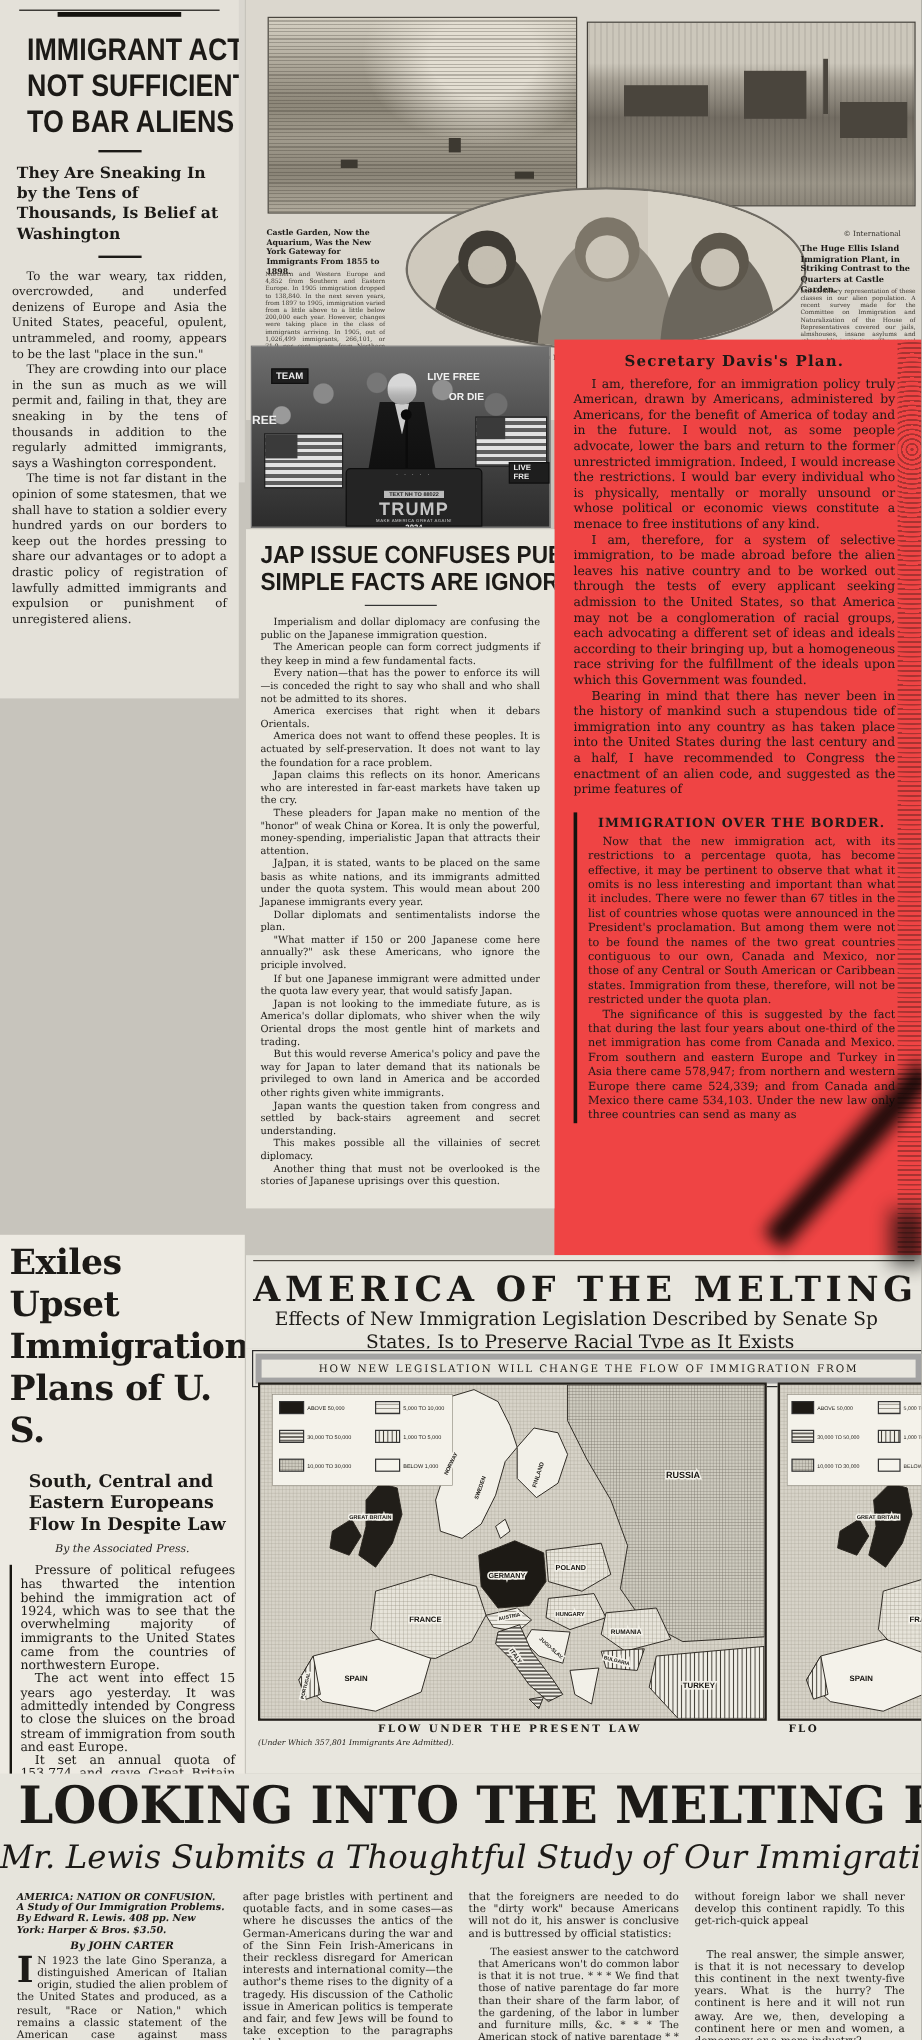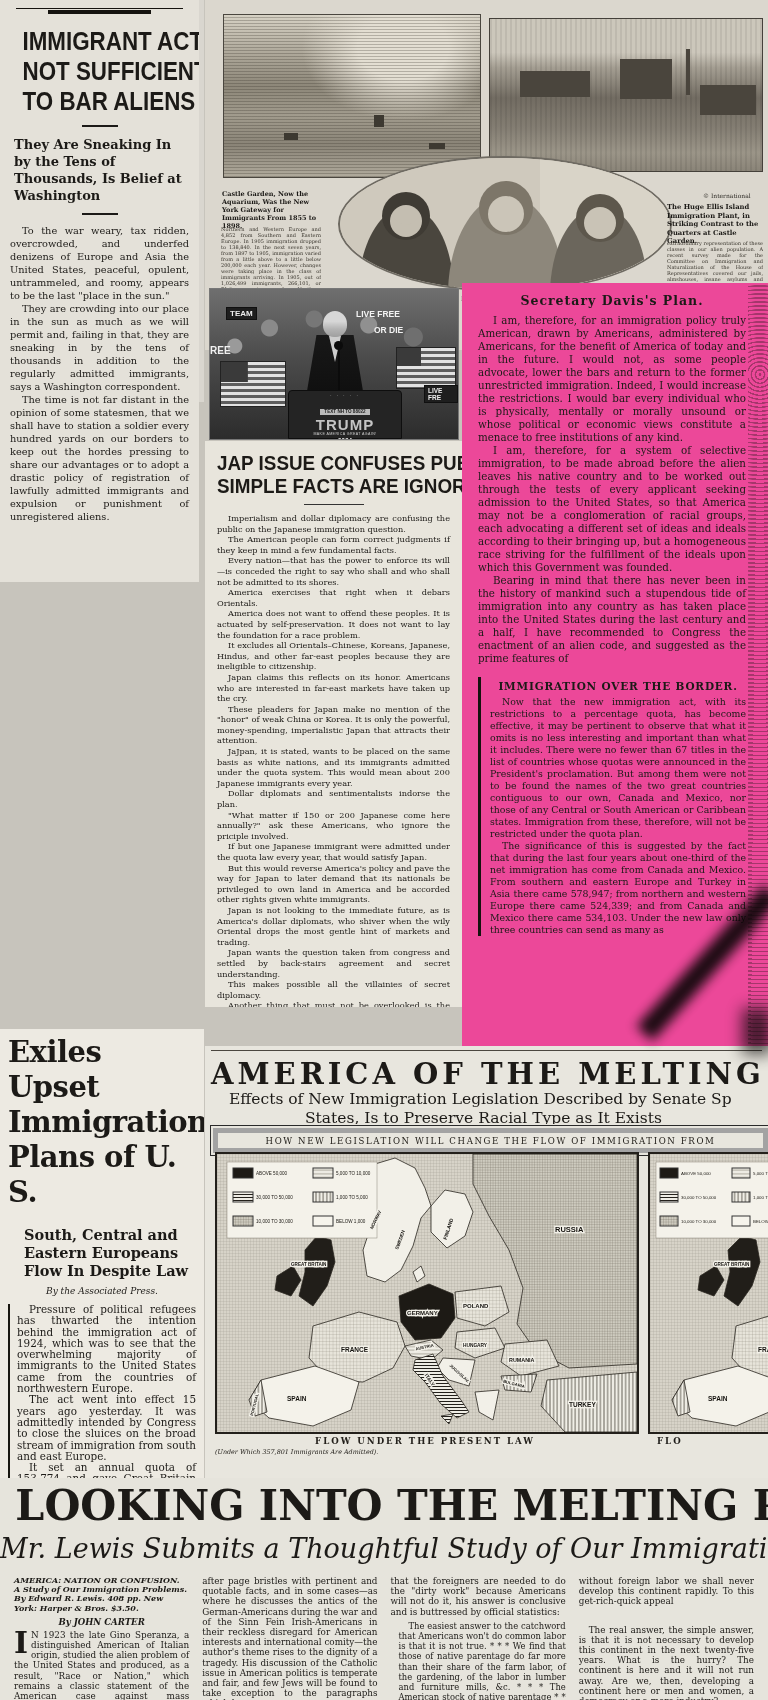--- a/index.html
+++ b/index.html
@@ -63,21 +63,21 @@
     border:1px solid #0c0e12;border-radius:4px 4px 0 0;text-align:center;}
   .podium-dots{font-size:4px;color:#cfd3d8;letter-spacing:2px;line-height:5px;margin-top:2px;}
   .podium-text{display:inline-block;background:#b9babd;color:#1c1d20;font-family:"Liberation Sans",sans-serif;
     font-size:4.6px;font-weight:bold;line-height:6px;padding:0 4px;margin-top:1px;}
   .podium-name{color:#7dd3fc;font-family:"Liberation Sans",sans-serif;font-weight:bold;font-size:15px;
     line-height:15px;letter-spacing:1px;}
   .podium-tag{color:#cfcfcf;font-family:"Liberation Sans",sans-serif;font-size:3.6px;line-height:5px;letter-spacing:.4px;}
   .podium-year{color:#ececec;font-family:"Liberation Sans",sans-serif;font-weight:bold;font-size:6.5px;line-height:8px;}
 
   
-  #clip-davis{left:462px;top:283px;width:306px;height:763px;background:#ec4899;padding:10px 22px 4px 16px;}
+  #clip-davis{left:462px;top:283px;width:306px;height:763px;background:#ef4444;padding:10px 22px 4px 16px;}
   .davis-title{font-size:12.5px;font-weight:bold;text-align:center;letter-spacing:1px;margin:0 0 6px;}
   #clip-davis .davis-body p{font-size:10.3px;line-height:13px;text-align:justify;text-indent:15px;margin:0;}
   .grime{position:absolute;right:0;top:0;width:20px;height:100%;opacity:.55;filter:blur(.4px);
     background:repeating-radial-gradient(circle at 60% 12%, rgba(22,19,15,.6) 0 1.2px, transparent 1.6px 4px);}
   .over-border{margin-top:12px;border-left:3px solid #15130f;padding:3px 0 0 9px;}
   .ob-title{font-size:10.5px;font-weight:bold;text-align:center;letter-spacing:.8px;margin:0 0 4px;}
   .over-border p{font-size:9.4px;line-height:12px;text-align:justify;text-indent:12px;margin:0;}
 
   
   #clip-immigrant{left:0;top:446;width:199px;height:582px;background:#e4e1d9;padding:8px 10px;}
@@ -265,29 +265,28 @@
   <article id="clip-jap" class="clip">
     <div class="jap-line">JAP ISSUE CONFUSES PUBLIC;</div>
     <div class="jap-line">SIMPLE FACTS ARE IGNORED</div>
     <div class="jap-rule"></div>
     <div class="art-body">
       <p>Imperialism and dollar diplomacy are confusing the public on the Japanese immigration question.</p>
       <p>The American people can form correct judgments if they keep in mind a few fundamental facts.</p>
       <p>Every nation—that has the power to enforce its will—is conceded the right to say who shall and who shall not be admitted to its shores.</p>
       <p>America exercises that right when it debars Orientals.</p>
       <p>America does not want to offend these peoples. It is actuated by self-preservation. It does not want to lay the foundation for a race problem.</p>
-      <p>It excludes all Orientals–Chinese, Koreans, Japanese, Hindus, and other far-east peoples because they are ineligible to citizenship.</p>
       <p>Japan claims this reflects on its honor. Americans who are interested in far-east markets have taken up the cry.</p>
       <p>These pleaders for Japan make no mention of the "honor" of weak China or Korea. It is only the powerful, money-spending, imperialistic Japan that attracts their attention.</p>
       <p>JaJpan, it is stated, wants to be placed on the same basis as white nations, and its immigrants admitted under the quota system. This would mean about 200 Japanese immigrants every year.</p>
       <p>Dollar diplomats and sentimentalists indorse the plan.</p>
       <p>"What matter if 150 or 200 Japanese come here annually?" ask these Americans, who ignore the priciple involved.</p>
       <p>If but one Japanese immigrant were admitted under the quota law every year, that would satisfy Japan.</p>
+      <p>Japan is not looking to the immediate future, as is America's dollar diplomats, who shiver when the wily Oriental drops the most gentle hint of markets and trading.</p>
       <p>But this would reverse America's policy and pave the way for Japan to later demand that its nationals be privileged to own land in America and be accorded other rights given white immigrants.</p>
-      <p>Japan is not looking to the immediate future, as is America's dollar diplomats, who shiver when the wily Oriental drops the most gentle hint of markets and trading.</p>
       <p>Japan wants the question taken from congress and settled by back-stairs agreement and secret understanding.</p>
       <p>This makes possible all the villainies of secret diplomacy.</p>
       <p>Another thing that must not be overlooked is the stories of Japanese uprisings over this question.</p>
 
     </div>
   </article>
 
   <article id="clip-exiles" class="clip">
     <div class="ex-line">Exiles Upset</div>
     <div class="ex-line">Immigration</div>

